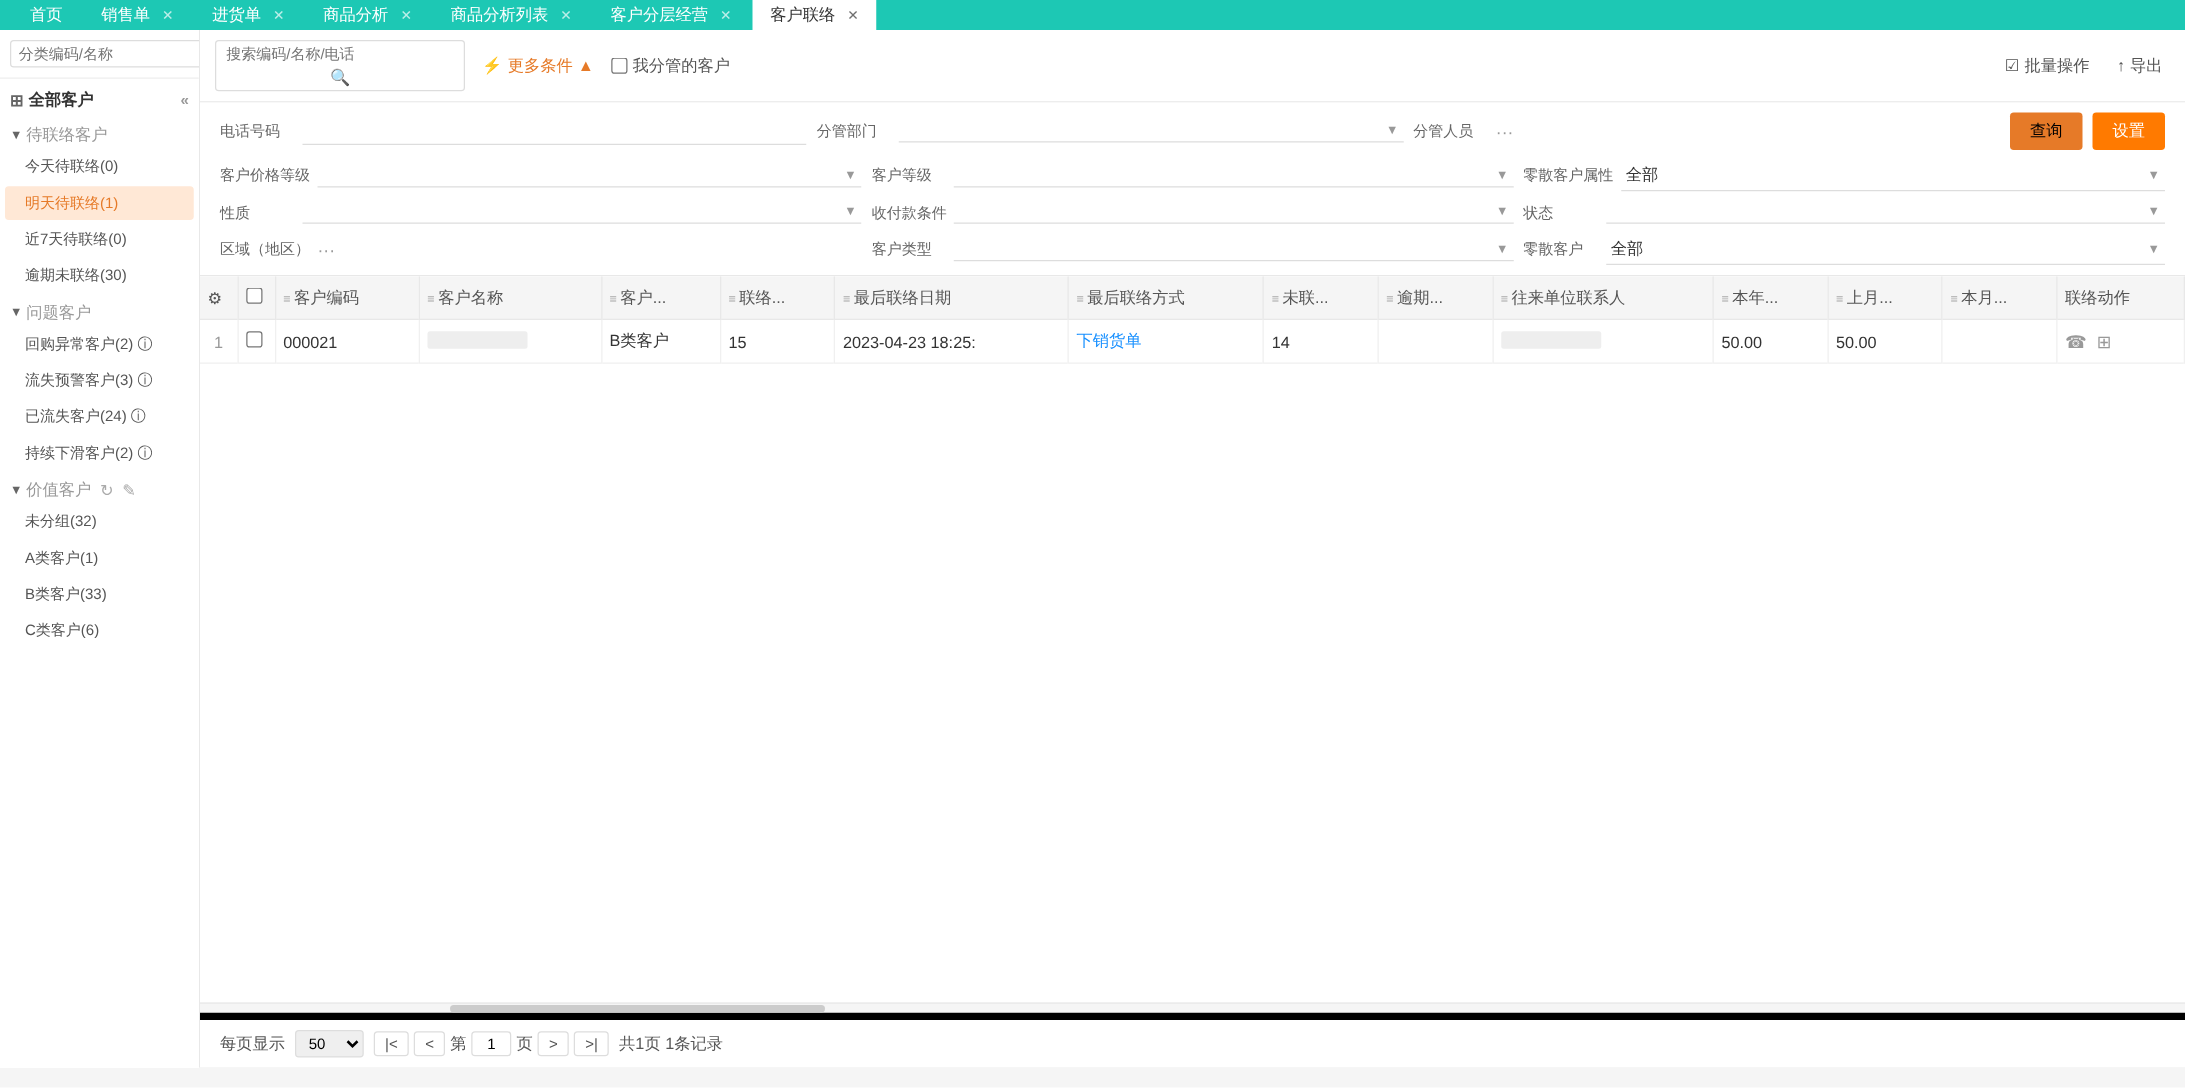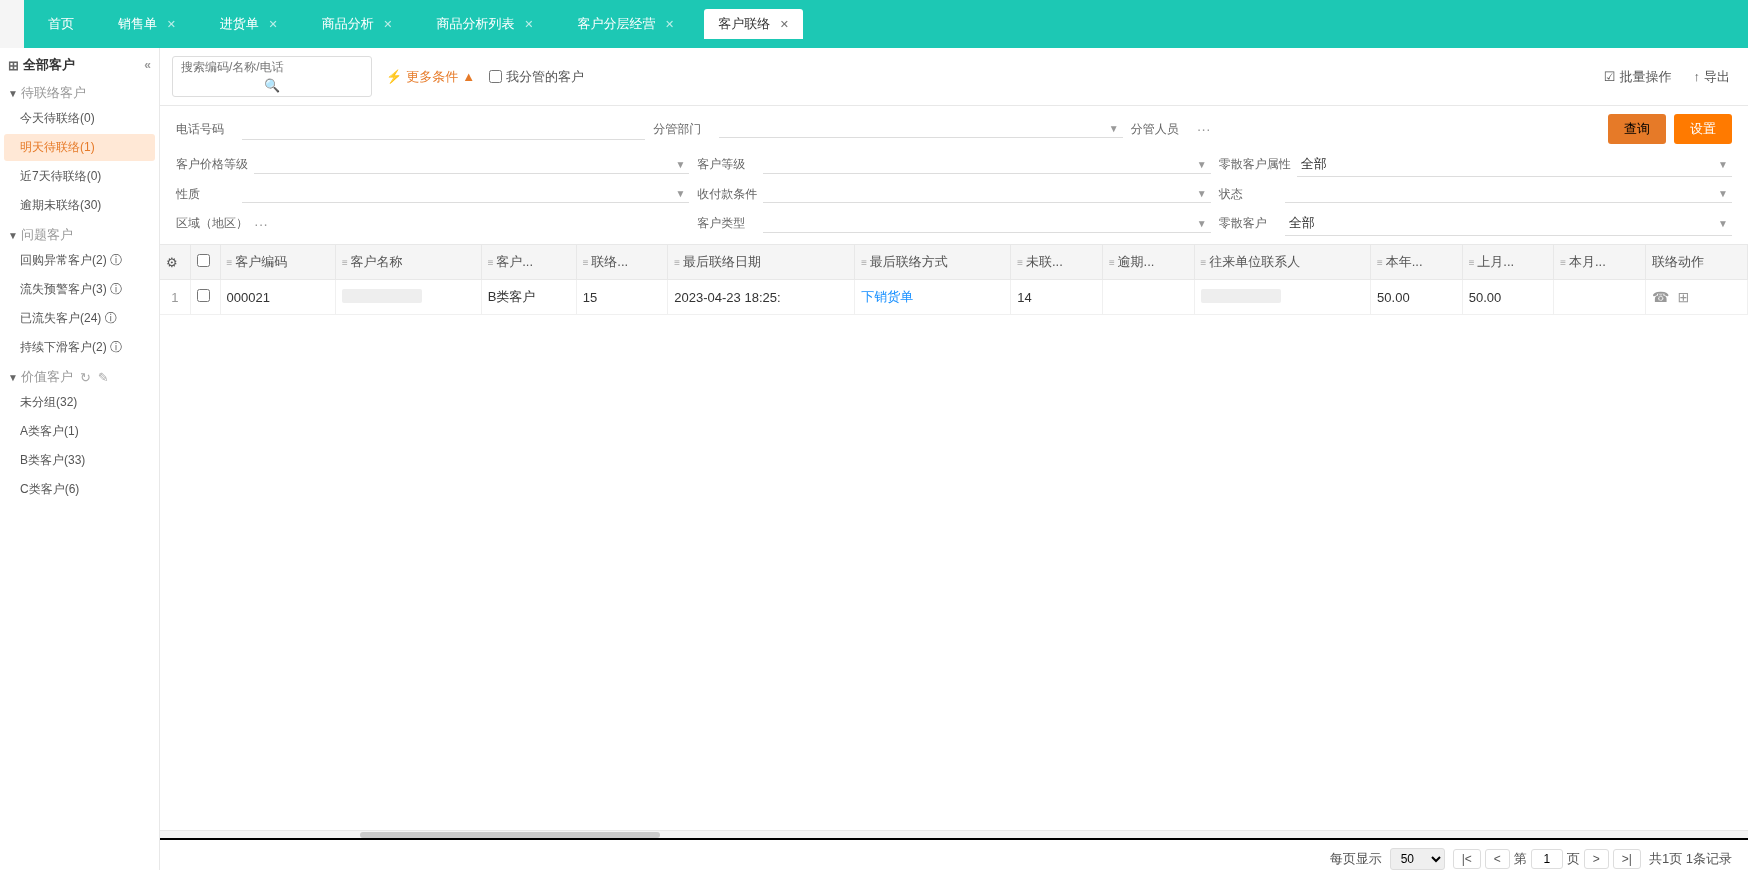--- a/index.html
+++ b/index.html
@@ -1,26 +1,25 @@
 <!DOCTYPE html>
 <html><head>
   <meta charset="utf-8">
   <style>
     * { box-sizing: border-box; margin: 0; padding: 0; font-family: 'Microsoft YaHei', Arial, sans-serif; font-size: 13px; }
     body { background: #f5f5f5; overflow: hidden; }
 
     
     .top-nav {
       background: #1dc8b4;
-      height: 48px;
+      height: 24px;
       display: flex;
       align-items: center;
       padding: 0 10px;
-      gap: 16px;
-      margin-left: 24px;
+      gap: 3px;
     }
     .nav-item {
       color: #fff;
       padding: 6px 14px;
       cursor: pointer;
       border-radius: 3px 3px 0 0;
       font-size: 13px;
       white-space: nowrap;
     }
     .nav-item.active { background: #fff; color: #333; }
@@ -278,25 +277,24 @@
     }
     .row-index { color: #999; text-align: center; }
     .action-icons { display: flex; gap: 8px; align-items: center; }
     .action-icon { color: #999; cursor: pointer; font-size: 14px; }
     .link-text { color: #1890ff; cursor: pointer; }
     .blurred { color: #ccc; background: #eee; border-radius: 2px; width: 80px; display: inline-block; height: 14px; }
 
     
     .footer {
       background: #fff;
-      border-top: 2px solid #000000;
+      border-top: 6px solid #000000;
       padding: 8px 16px;
       display: flex;
       align-items: center;
-      justify-content: flex-end;
       gap: 8px;
       font-size: 12px;
       color: #555;
     }
     .page-size-select {
       border: 1px solid #ddd;
       border-radius: 3px;
       padding: 2px 6px;
       font-size: 12px;
       outline: none;
@@ -347,20 +345,24 @@
   <div class="nav-item">进货单 <span class="close-x">✕</span></div>
   <div class="nav-item">商品分析 <span class="close-x">✕</span></div>
   <div class="nav-item">商品分析列表 <span class="close-x">✕</span></div>
   <div class="nav-item">客户分层经营 <span class="close-x">✕</span></div>
   <div class="nav-item active">客户联络 <span class="close-x">✕</span></div>
 </div>
 
 <div class="main-layout">
 
   <div class="sidebar">
+    <div class="sidebar-search">
+      <input type="text" placeholder="分类编码/名称" style="">
+
+    </div>
 
     <div class="sidebar-section-header">
       <span class="sidebar-grid-icon">⊞</span>
       <span>全部客户</span>
       <span class="collapse-icon">«</span>
     </div>
 
     <div class="sidebar-group-label">
       <span class="triangle">▼</span>
       <span>待联络客户</span>

